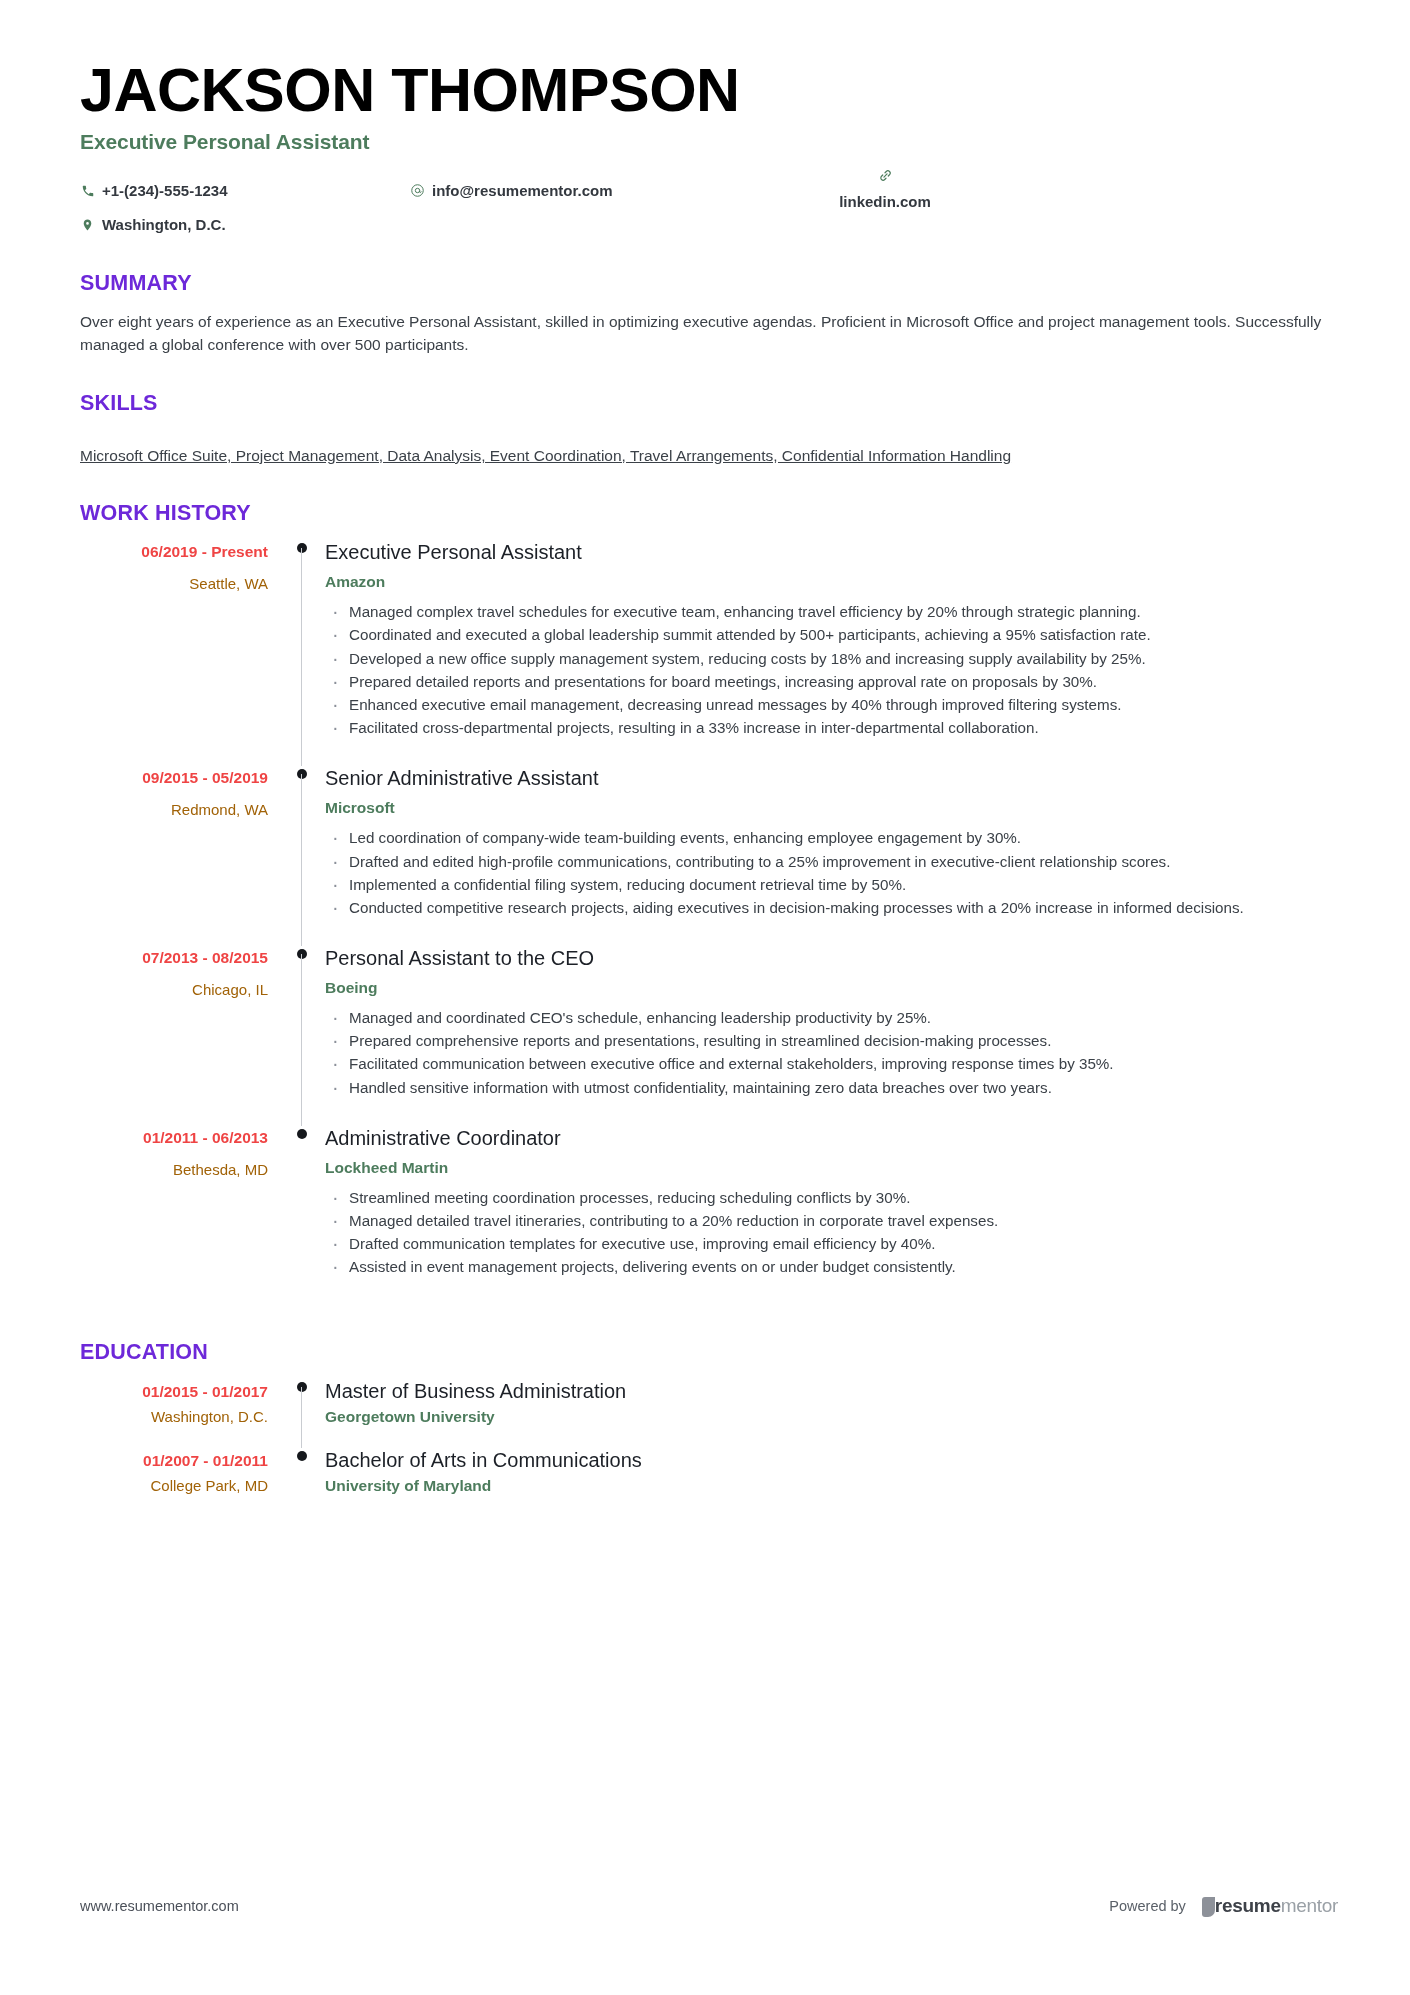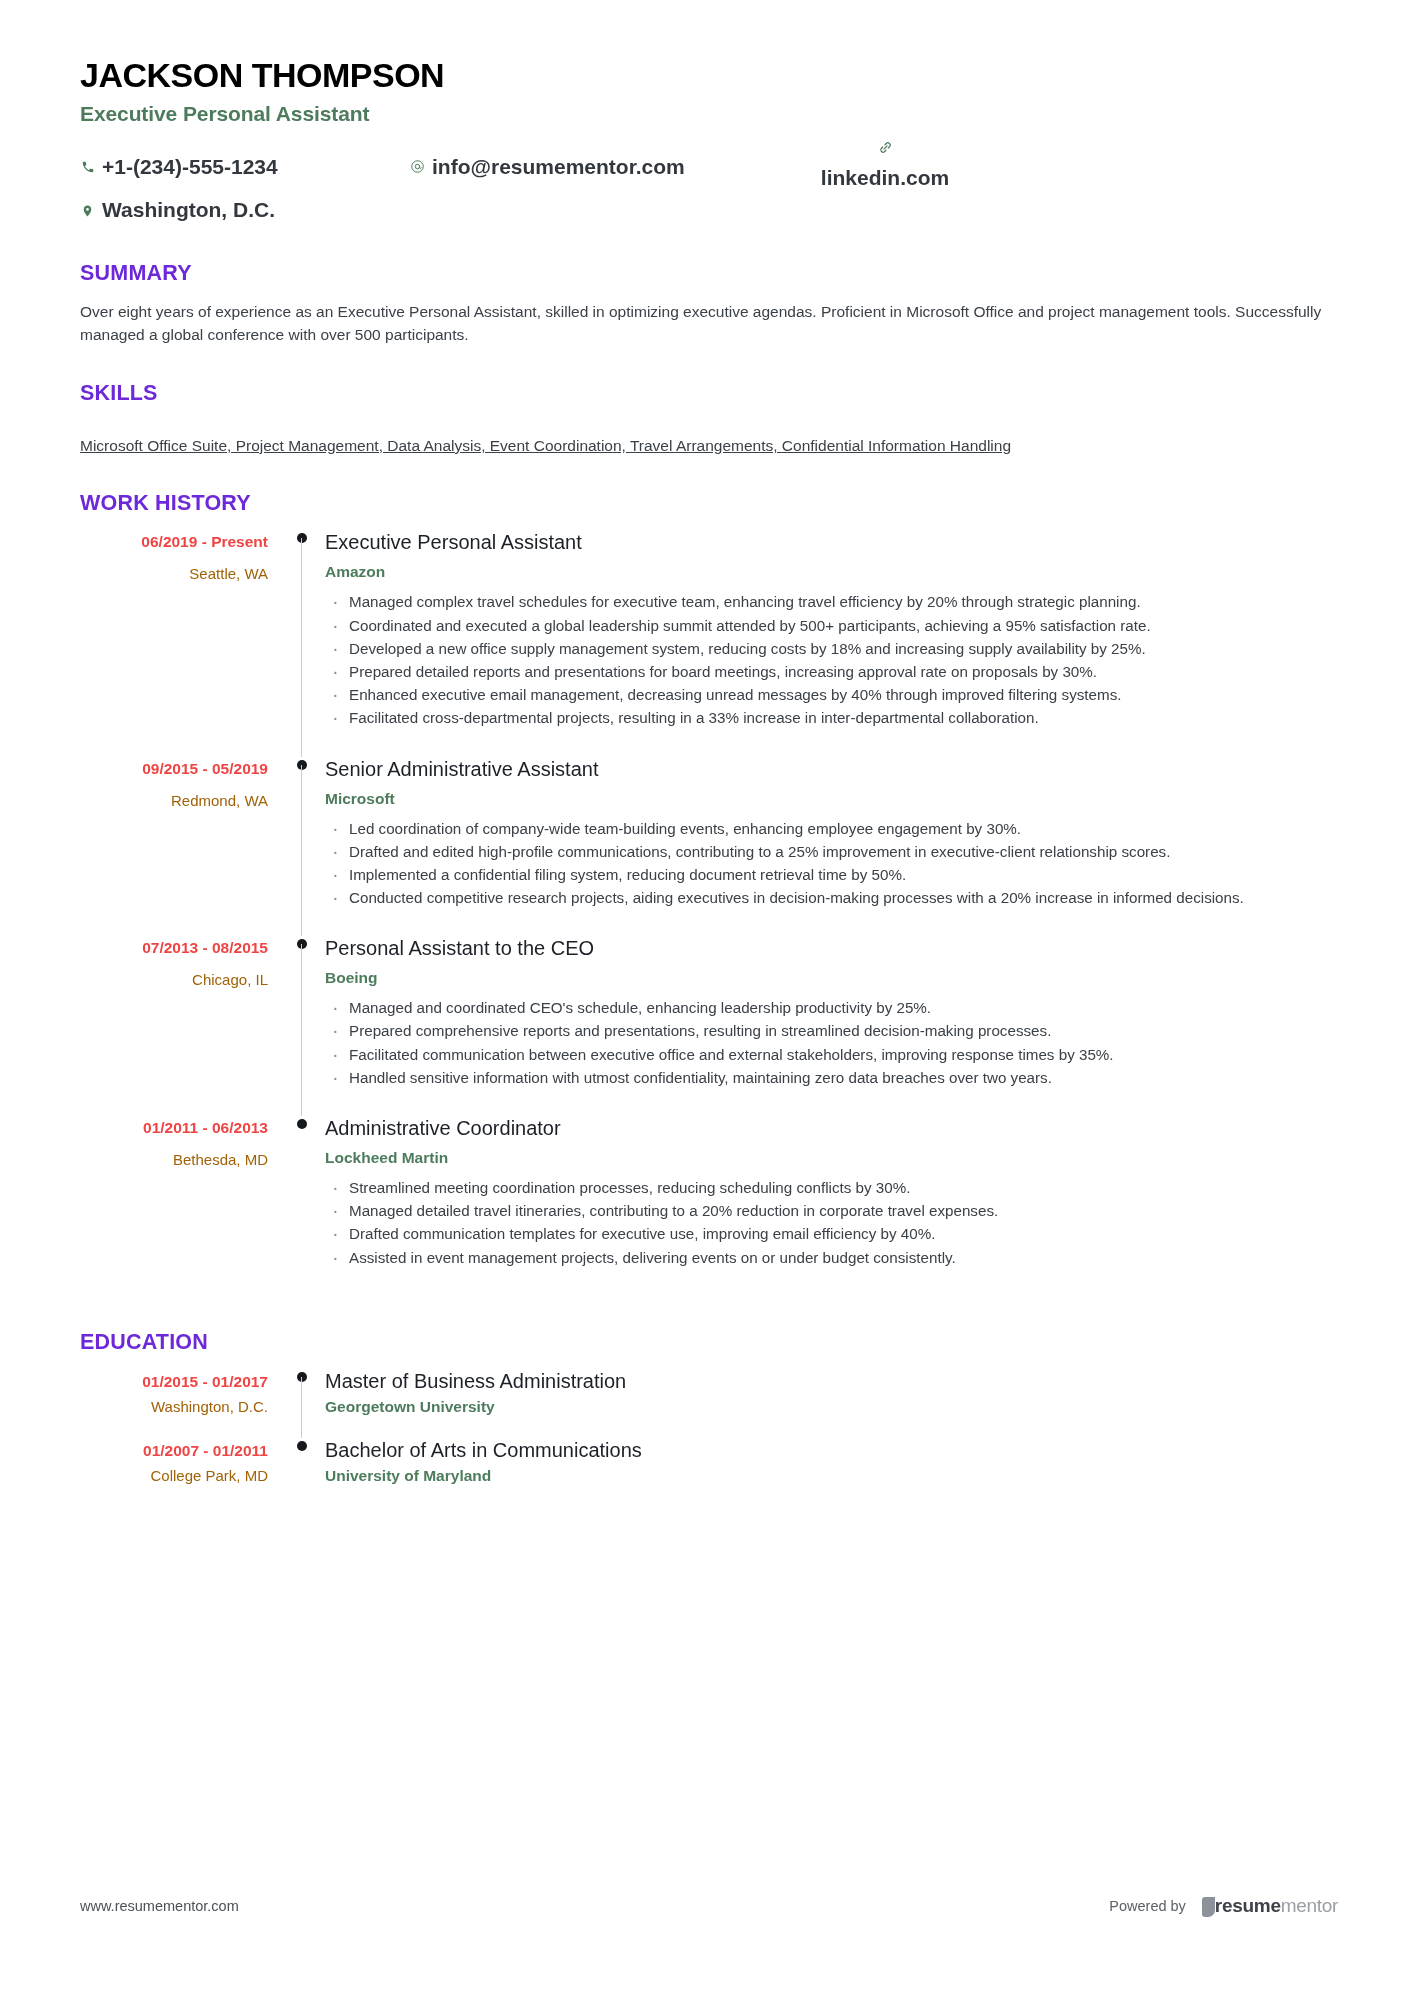--- a/index.html
+++ b/index.html
@@ -17,38 +17,38 @@
   }
   .page {
     width: 1410px;
     height: 1995px;
     padding: 58px 72px 0 80px;
     position: relative;
   }
 
   
   .name {
-    font-size: 34px;
+    font-size: 61px;
     font-weight: bold;
     letter-spacing: -0.5px;
     color: #000000;
     line-height: 1.05;
     margin: 0 0 8px 0;
   }
   .job-title {
     font-size: 21px;
     font-weight: bold;
     color: #4d7c5d;
     margin: 0 0 14px 0;
     letter-spacing: -0.1px;
   }
   .contact-row {
     display: flex;
     flex-wrap: wrap;
-    font-size: 21px;
+    font-size: 15px;
     font-weight: bold;
     color: #33383f;
     line-height: 1.55;
   }
   .contact-item {
     display: flex;
     align-items: center;
     gap: 7px;
   }
   .ci-phone   { width: 330px; }

